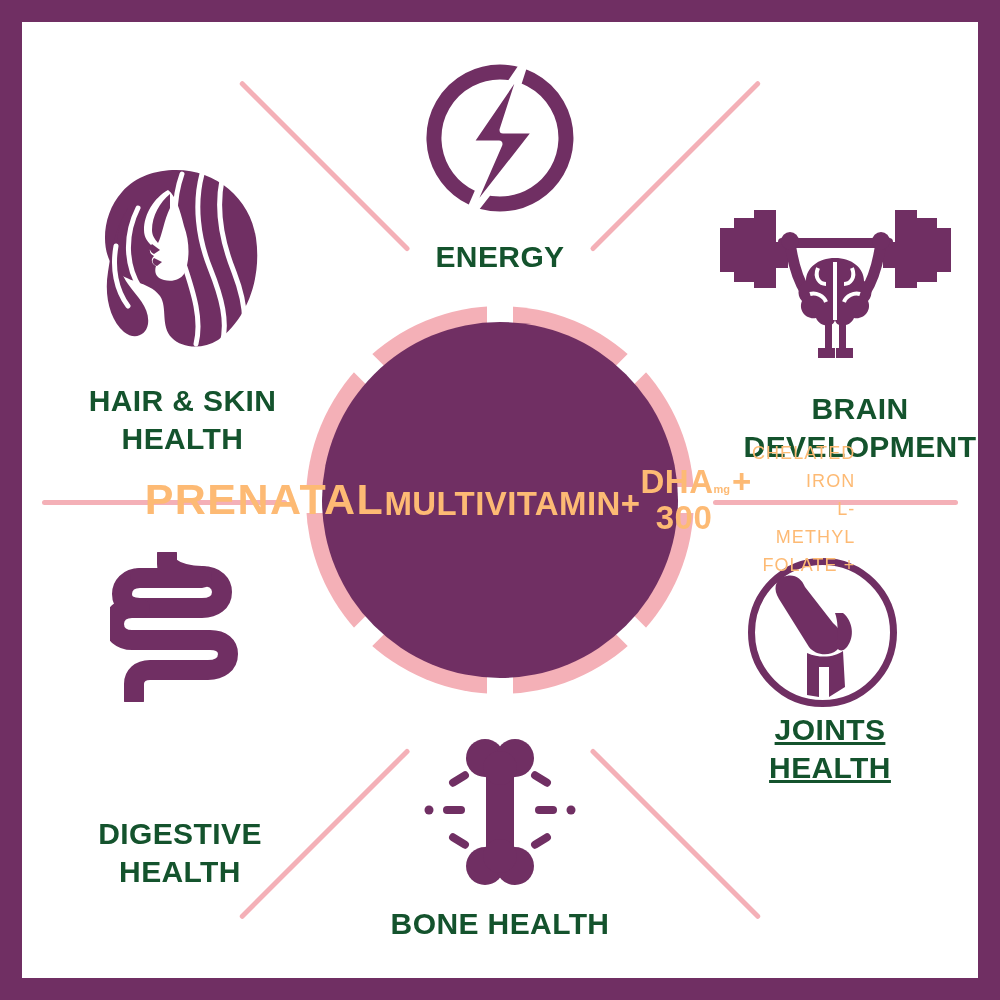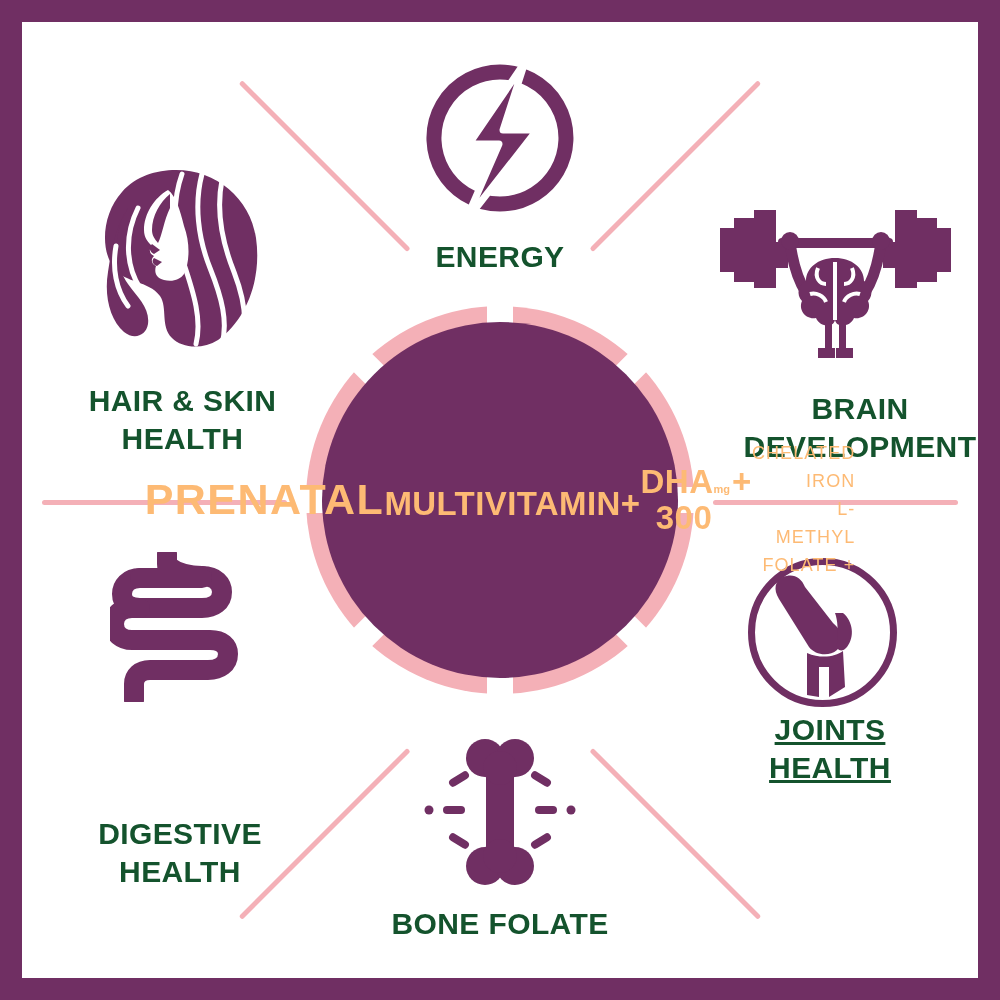--- a/index.html
+++ b/index.html
@@ -239,21 +239,21 @@
         <rect x="33" y="40" width="22" height="8" rx="4" transform="rotate(-32 44 44)"></rect>
         <rect x="33" y="102" width="22" height="8" rx="4" transform="rotate(32 44 106)"></rect>
 
         <rect x="120" y="71" width="22" height="8" rx="4"></rect>
         <circle cx="156" cy="75" r="4.5"></circle>
         <rect x="115" y="40" width="22" height="8" rx="4" transform="rotate(32 126 44)"></rect>
         <rect x="115" y="102" width="22" height="8" rx="4" transform="rotate(-32 126 106)"></rect>
       </g>
     </svg>
   </div>
-  <div class="feature-label" style="left:350px; top:905px; width:300px;">BONE FOLATE</div>
+  <div class="feature-label" style="left:350px; top:905px; width:300px;">BONE HEALTH</div>
 
   <div class="icon-box" style="left:110px; top:552px; width:155px; height:150px;">
     <svg viewBox="0 0 155 150" xmlns="http://www.w3.org/2000/svg">
       <path d="M57 2 L57 12 C57 24 80 24 92 24 C106 24 112 32 112 40 C112 50 104 56 92 56
                L22 56 C12 56 4 62 4 72 C4 82 12 88 22 88
                L100 88 C112 88 118 94 118 102 C118 112 110 118 98 118
                L40 118 C30 118 24 124 24 132 L24 148" fill="none" stroke="#702F63" stroke-width="20" stroke-linecap="round" stroke-linejoin="round"></path>
       <path d="M92 24 C78 24 66 20 58 14" fill="none" stroke="#702F63" stroke-width="20" stroke-linecap="round"></path>
       <path d="M30 26 C18 26 12 34 12 42 C12 52 20 56 30 56" fill="none" stroke="#702F63" stroke-width="20" stroke-linecap="round"></path>
       <path d="M30 26 L92 26" fill="none" stroke="#702F63" stroke-width="20" stroke-linecap="round"></path>

